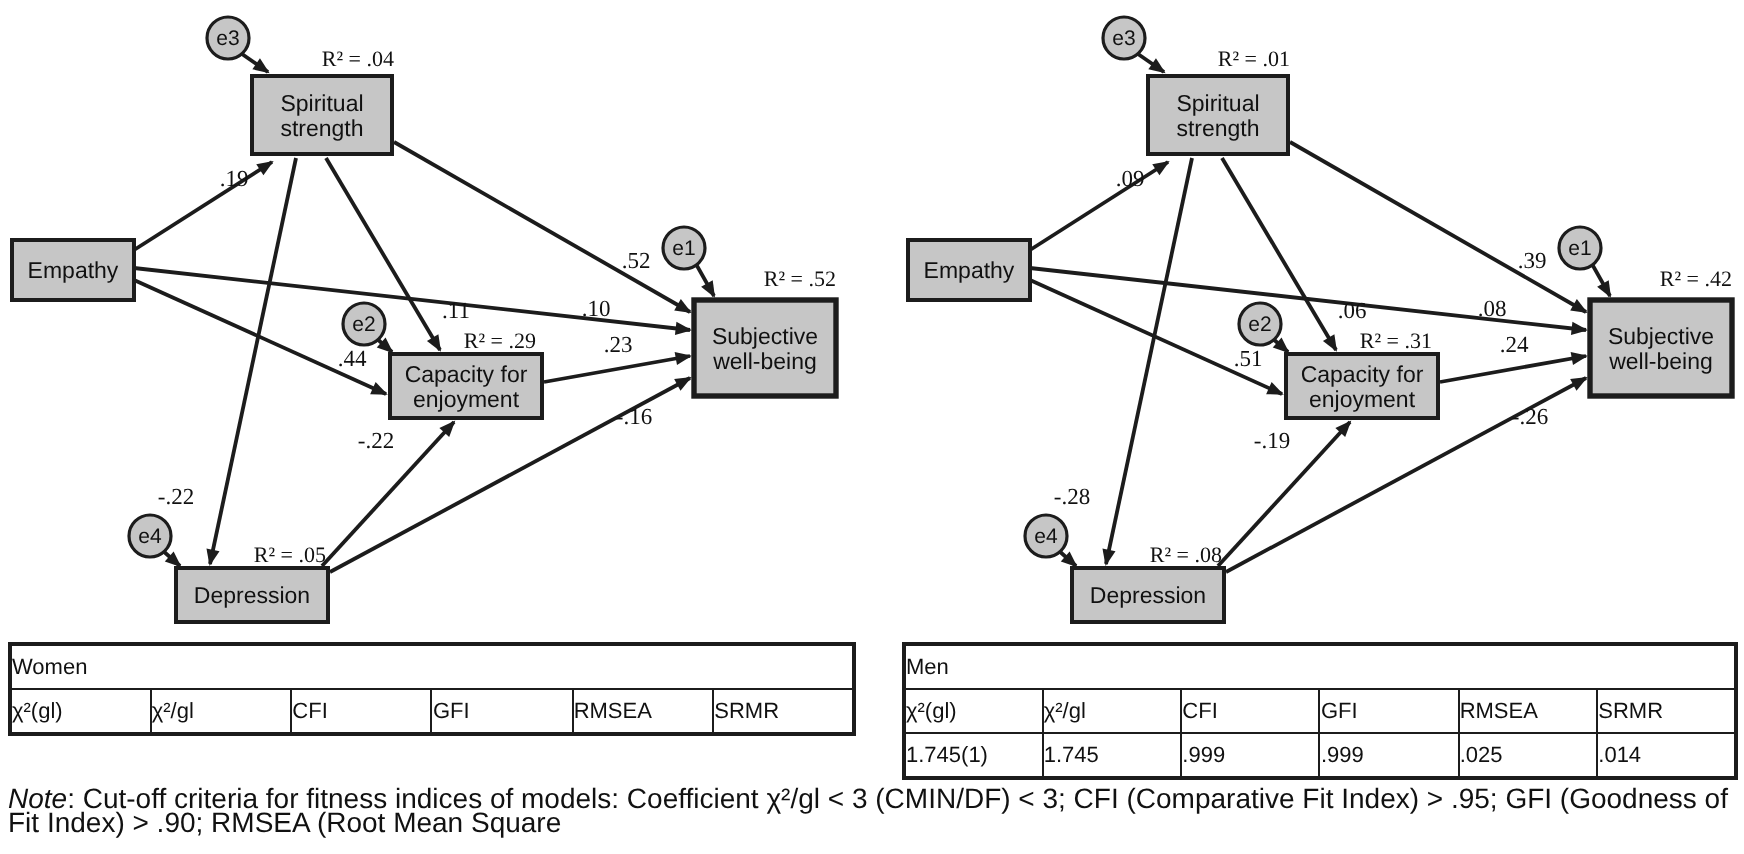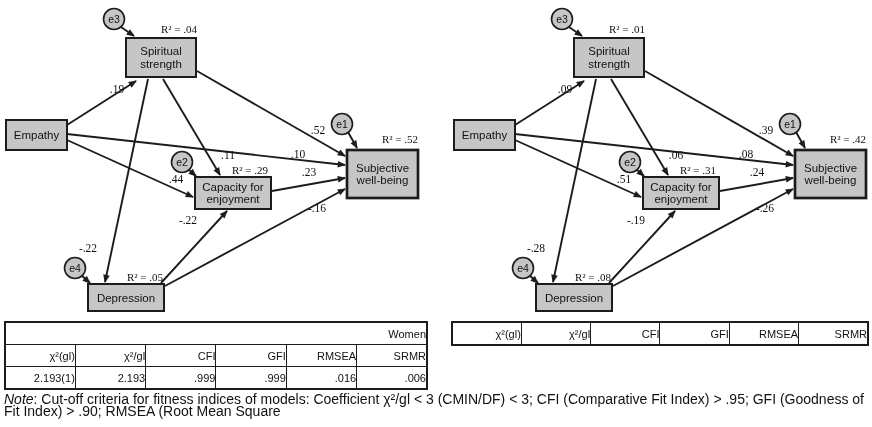--- a/index.html
+++ b/index.html
@@ -9,21 +9,21 @@
   .path-line{stroke:#1c1c1c;stroke-width:1.9;}
   .node-box{fill:#c6c6c6;stroke:#1c1c1c;stroke-width:2;}
   .node-box.thick{stroke-width:2.7;}
   .err-circle{fill:#c6c6c6;stroke:#1c1c1c;stroke-width:1.6;}
   .node-label{font-family:"Liberation Sans","DejaVu Sans",sans-serif;font-size:11.5px;text-anchor:middle;fill:#111;}
   .err-label{font-family:"Liberation Sans","DejaVu Sans",sans-serif;font-size:10.5px;text-anchor:middle;fill:#111;}
   .coef{font-family:"Liberation Serif","DejaVu Serif",serif;font-size:11.5px;text-anchor:middle;fill:#111;}
   .r2{font-family:"Liberation Serif","DejaVu Serif",serif;font-size:11px;text-anchor:end;fill:#111;}
   .fit-table{position:absolute;top:321px;}
   .fit-table table{width:100%;border-collapse:collapse;border:2px solid #1c1c1c;table-layout:fixed;}
-  .fit-table td{border:1px solid #1c1c1c;text-align:right;vertical-align:middle;
+  .fit-table td{border:1px solid #1c1c1c;text-align:left;vertical-align:middle;
                 font-size:11px;height:21px;padding:0;color:#111;
                 font-family:"Liberation Sans","DejaVu Sans",sans-serif;}
   .note{position:absolute;left:4px;top:394px;width:866px;font-size:14px;line-height:11.5px;margin:0;color:#111;
         font-family:"Liberation Sans","DejaVu Sans",sans-serif;}
   .note i{font-style:italic;}
 </style>
 </head>
 <body>
 
 <div class="canvas">
@@ -140,40 +140,43 @@
               <td colspan="6">Women</td>
             </tr>
             <tr>
               <td>χ²(gl)</td>
               <td>χ²/gl</td>
               <td>CFI</td>
               <td>GFI</td>
               <td>RMSEA</td>
               <td>SRMR</td>
             </tr>
-            <tr>
-              <td>2.193(1)</td>
-              <td>2.193</td>
-              <td>.999</td>
-              <td>.999</td>
-              <td>.016</td>
-              <td>.006</td>
-            </tr>
           </tbody>
         </table>
       </div>
       <div class="fit-table" style="left: 451px; width: 418px;">
         <table>
           <tbody>
             <tr>
+              <td colspan="6">Men</td>
+            </tr>
+            <tr>
               <td>χ²(gl)</td>
               <td>χ²/gl</td>
               <td>CFI</td>
               <td>GFI</td>
               <td>RMSEA</td>
               <td>SRMR</td>
+            </tr>
+            <tr>
+              <td>1.745(1)</td>
+              <td>1.745</td>
+              <td>.999</td>
+              <td>.999</td>
+              <td>.025</td>
+              <td>.014</td>
             </tr>
           </tbody>
         </table>
       </div>
     </div>
   <p class="note"><i>Note</i><span>: Cut-off criteria for fitness indices of models: Coefficient χ²/gl &lt; 3 (CMIN/DF) &lt; 3; CFI (Comparative Fit Index) &gt; .95; GFI (Goodness of Fit Index) &gt; .90; RMSEA (Root Mean Square</span><br></p>
 </div>
 
 </body></html>

